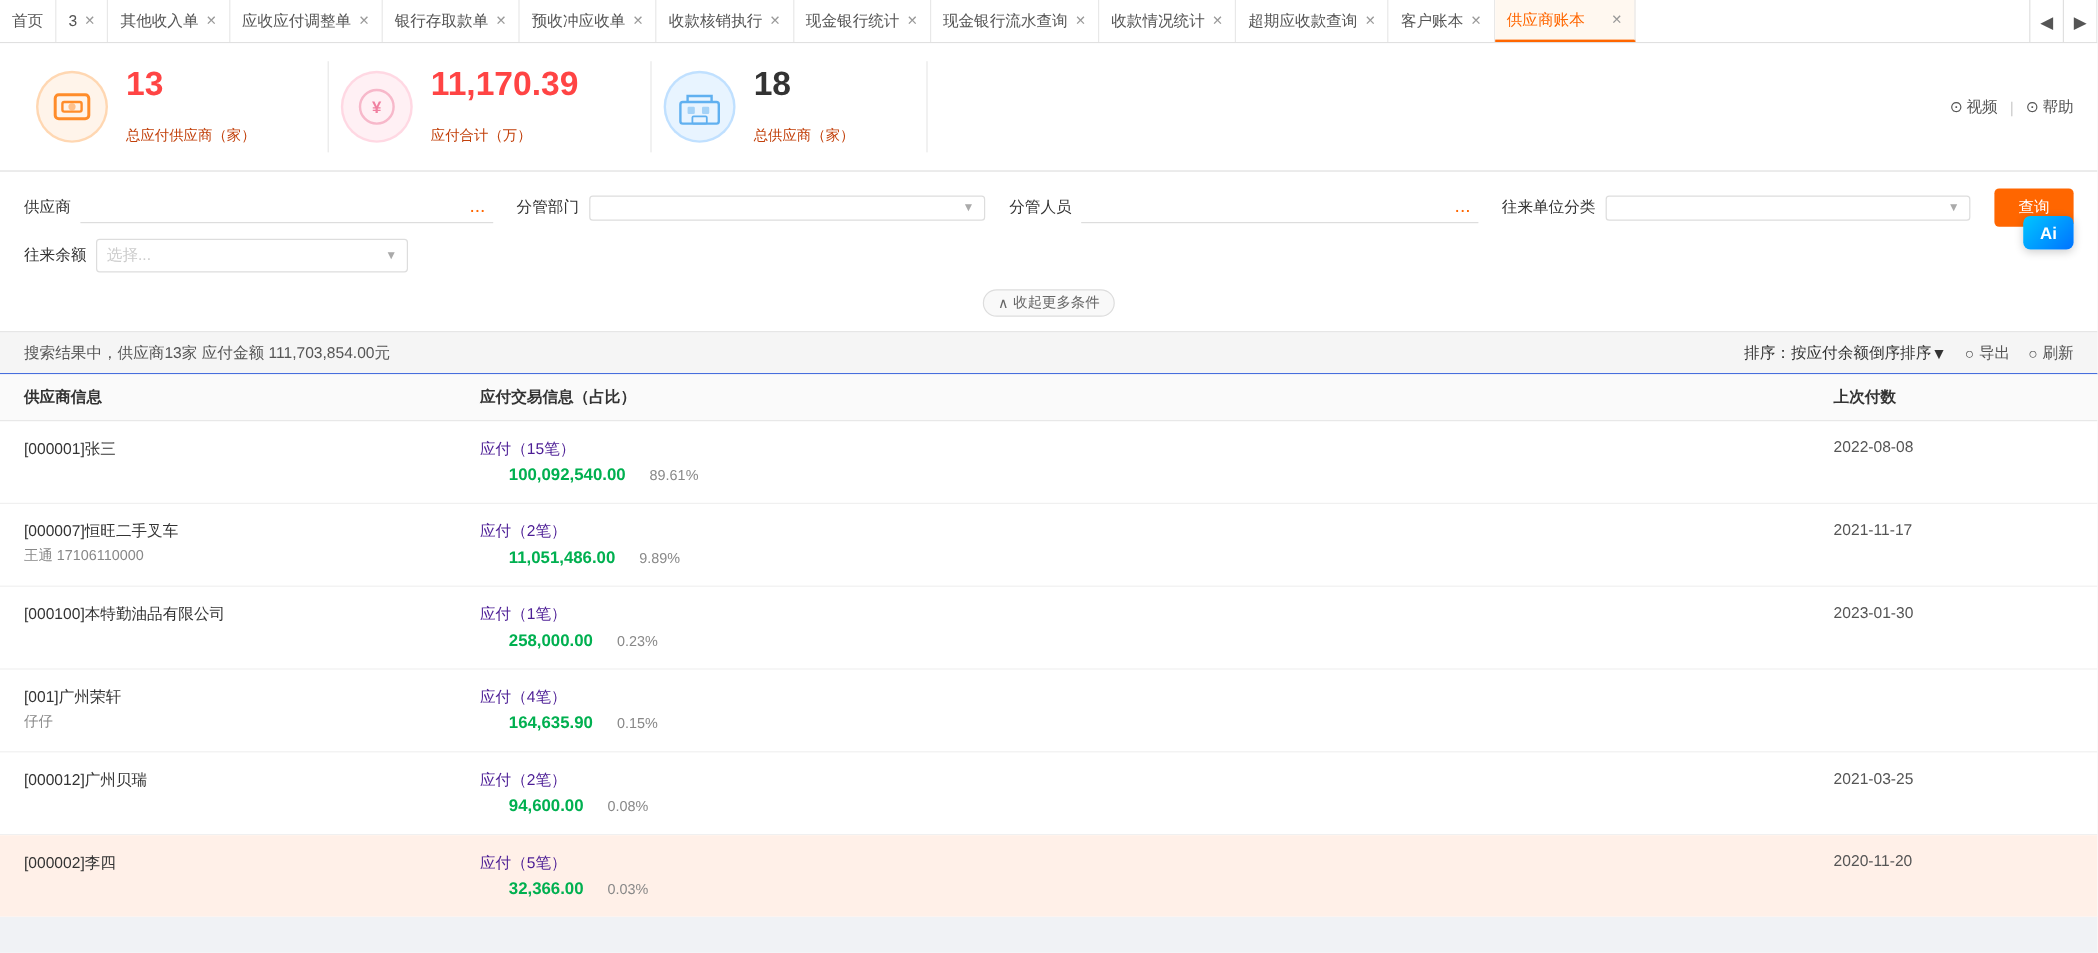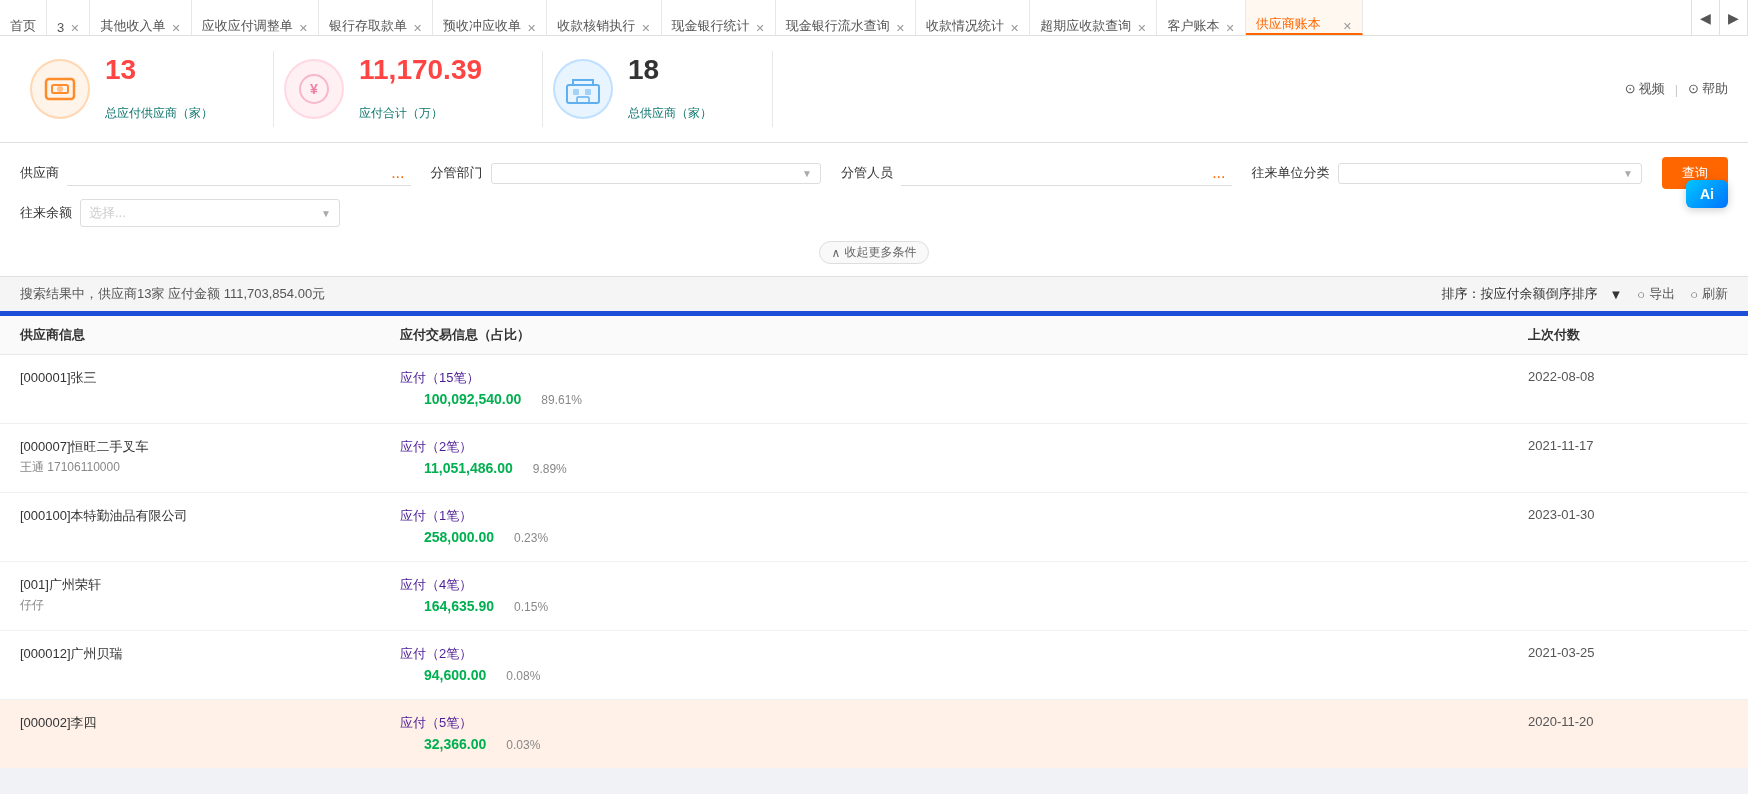--- a/index.html
+++ b/index.html
@@ -11,21 +11,21 @@
       align-items: center;
       background: #fff;
       border-bottom: 1px solid #e0e0e0;
       height: 36px;
       padding: 0;
       white-space: nowrap;
       overflow: hidden;
     }
     .nav-item {
       display: inline-flex;
-      align-items: flex-end;
+      align-items: center;
       padding: 0 10px;
       height: 100%;
       font-size: 13px;
       color: #555;
       border-right: 1px solid #e8e8e8;
       cursor: pointer;
       flex-shrink: 0;
     }
     .nav-item.active { color: #ff6600; background: #fff8f0; border-bottom: 2px solid #ff6600; gap: 16px; }
     .nav-item .close-x {
@@ -76,21 +76,21 @@
       justify-content: center;
       margin-right: 15px;
       font-size: 26px;
       flex-shrink: 0;
     }
     .stat-icon.orange-light { background: rgba(255,150,50,0.1); color: #ff8c2a; border: 2px solid rgba(255,150,50,0.3); }
     .stat-icon.pink-light { background: rgba(255,180,200,0.2); color: #f080a0; border: 2px solid rgba(255,180,200,0.4); }
     .stat-icon.blue-light { background: rgba(100,180,255,0.15); color: #60b0f0; border: 2px solid rgba(100,180,255,0.3); }
     .stat-text .big-num { font-size: 28px; font-weight: bold; color: #ff4444; line-height: 1; }
     .stat-text .big-num.dark { color: #333; }
-    .stat-text .sub-label { font-size: 12px; color: #0f766e; margin-top: 21px; }
+    .stat-text .sub-label { font-size: 12px; color: #c2410c; margin-top: 21px; }
     .header-right {
       margin-left: auto;
       display: flex;
       align-items: center;
       font-size: 13px;
       color: #555;
       gap: 10px;
     }
     .header-right span { cursor: pointer; }
     .divider-v { color: #ccc; }
@@ -171,35 +171,35 @@
       background: #f9f9f9;
     }
 
     
     .result-bar {
       display: flex;
       align-items: center;
       justify-content: space-between;
       background: #f5f5f5;
       padding: 8px 20px;
-      border-bottom: 5px solid #1d4ed8;
+      border-bottom: 1px solid #1d4ed8;
       font-size: 13px;
       color: #555;
     }
     .result-bar-right {
       display: flex;
       align-items: center;
       gap: 15px;
       font-size: 13px;
       color: #555;
     }
     .sort-select {
       display: inline-flex;
       align-items: center;
-      gap: 12px;
+      gap: 0;
       cursor: pointer;
       color: #333;
     }
     .action-btn {
       display: inline-flex;
       align-items: center;
       gap: 4px;
       cursor: pointer;
       color: #555;
     }

